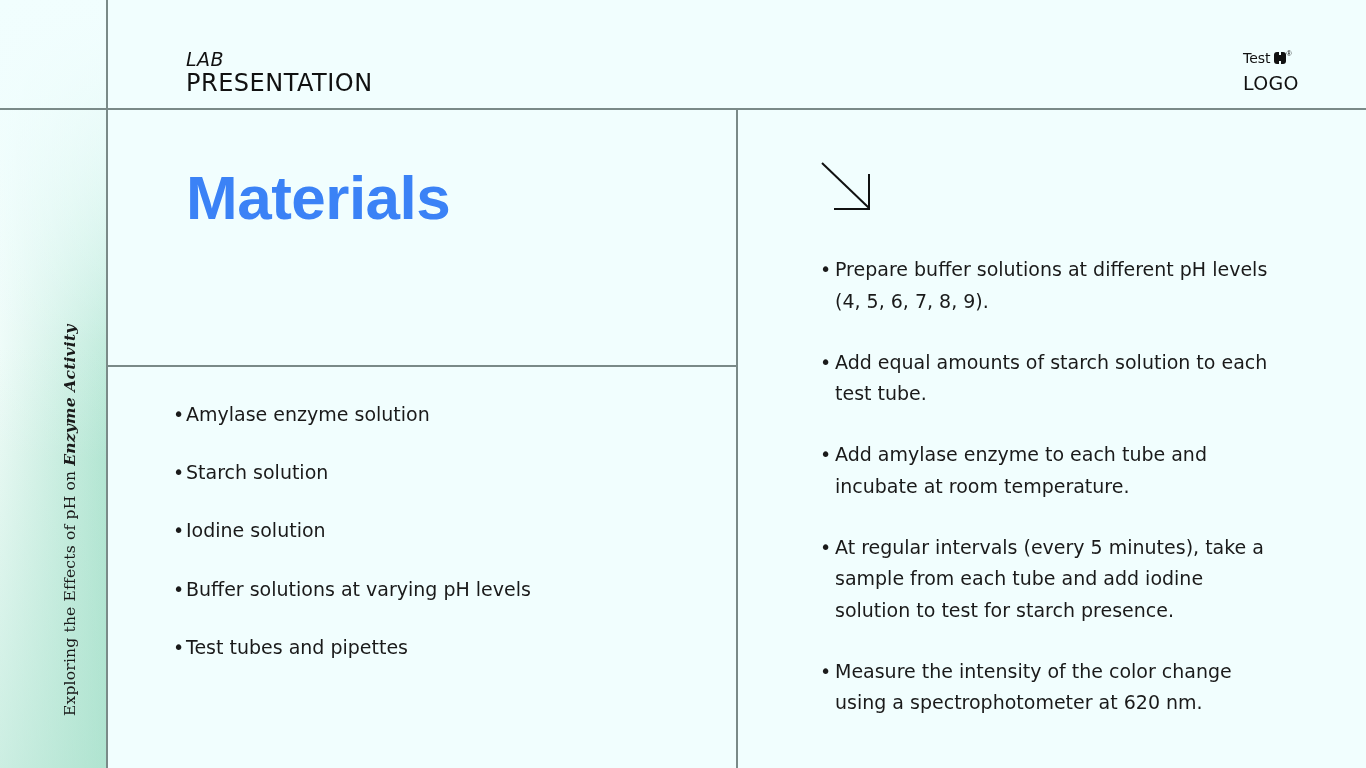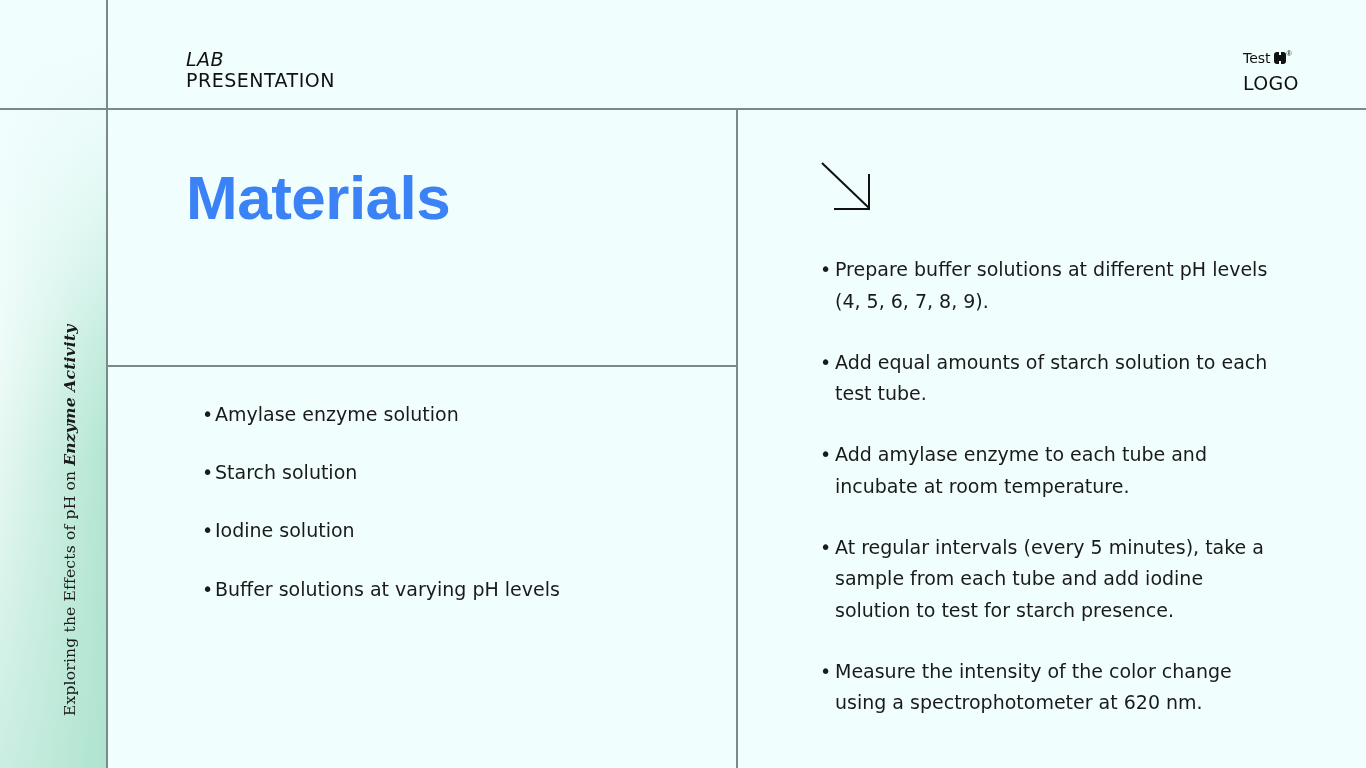--- a/index.html
+++ b/index.html
@@ -23,21 +23,21 @@
     .hline-top { position: absolute; left: 0; top: 108px; width: 1366px; height: 2px; background: #7a8a88; }
     .vline-mid { position: absolute; left: 736px; top: 109px; width: 2px; height: 659px; background: #7a8a88; }
     .hline-mid { position: absolute; left: 107px; top: 365px; width: 630px; height: 2px; background: #7a8a88; }
 
     .header-title { position: absolute; left: 186px; top: 50px; line-height: 1; }
     .header-title .lab {
       font-family: "DejaVu Sans", sans-serif; font-weight: normal; font-style: italic;
       font-size: 19px; letter-spacing: 0.5px; display: block;
     }
     .header-title .pres {
-      font-family: "DejaVu Sans", sans-serif; font-size: 19px; letter-spacing: 0.5px;
+      font-family: "DejaVu Sans", sans-serif; font-size: 24px; letter-spacing: 0.5px;
       display: block; margin-top: 2px;
     }
 
     .logo { position: absolute; left: 1243px; top: 50px; line-height: 1; }
     .logo .your { font-family: "DejaVu Sans", sans-serif; font-size: 14px; }
     .logo .mark {
       display: inline-block; width: 12px; height: 12px; background: #111; border-radius: 3px;
       vertical-align: -1px; margin-left: 3px; position: relative;
     }
     .logo .mark::before, .logo .mark::after {
@@ -58,21 +58,21 @@
     .vertical-caption .em { font-weight: bold; font-style: italic; }
 
     .title {
       position: absolute; left: 186px; top: 158px;
       font-family: Liberation Sans, sans-serif;
       font-size: 62px; line-height: 80px; color: #3b82f6; letter-spacing: -0.5px;
     }
     .title .line { display: block; }
     .title .em { font-weight: bold; font-style: italic; }
 
-    .materials { position: absolute; left: 202px; top: 397px; list-style: none; }
+    .materials { position: absolute; left: 173px; top: 397px; list-style: none; }
     .materials li {
       font-family: "DejaVu Sans", sans-serif; font-size: 19px; height: 58.2px; line-height: 34px;
       color: #1a1a1a;
     }
     .bullet { display: inline-block; width: 13px; }
 
     .arrow { position: absolute; left: 820px; top: 160px; width: 52px; height: 52px; }
 
     .methods { position: absolute; left: 820px; top: 254px; list-style: none; width: 460px; }
     .methods li {
@@ -108,20 +108,21 @@
 
 <h1 class="title">
   <span class="line">Materials</span>
 </h1>
 
 <ul class="materials">
   <li><span class="bullet">•</span><span>Amylase enzyme solution</span></li>
   <li><span class="bullet">•</span><span>Starch solution</span></li>
   <li><span class="bullet">•</span><span>Iodine solution</span></li>
   <li><span class="bullet">•</span><span>Buffer solutions at varying pH levels</span></li>
+  <li><span class="bullet">•</span><span>Test tubes and pipettes</span></li>
 </ul>
 
 <svg class="arrow" viewBox="0 0 52 52">
   <line x1="2" y1="3" x2="49" y2="48" stroke="#111" stroke-width="2"></line>
   <line x1="49" y1="14" x2="49" y2="49" stroke="#111" stroke-width="2"></line>
   <line x1="14" y1="49" x2="50" y2="49" stroke="#111" stroke-width="2"></line>
 </svg>
 
 <ul class="methods">
   <li>

